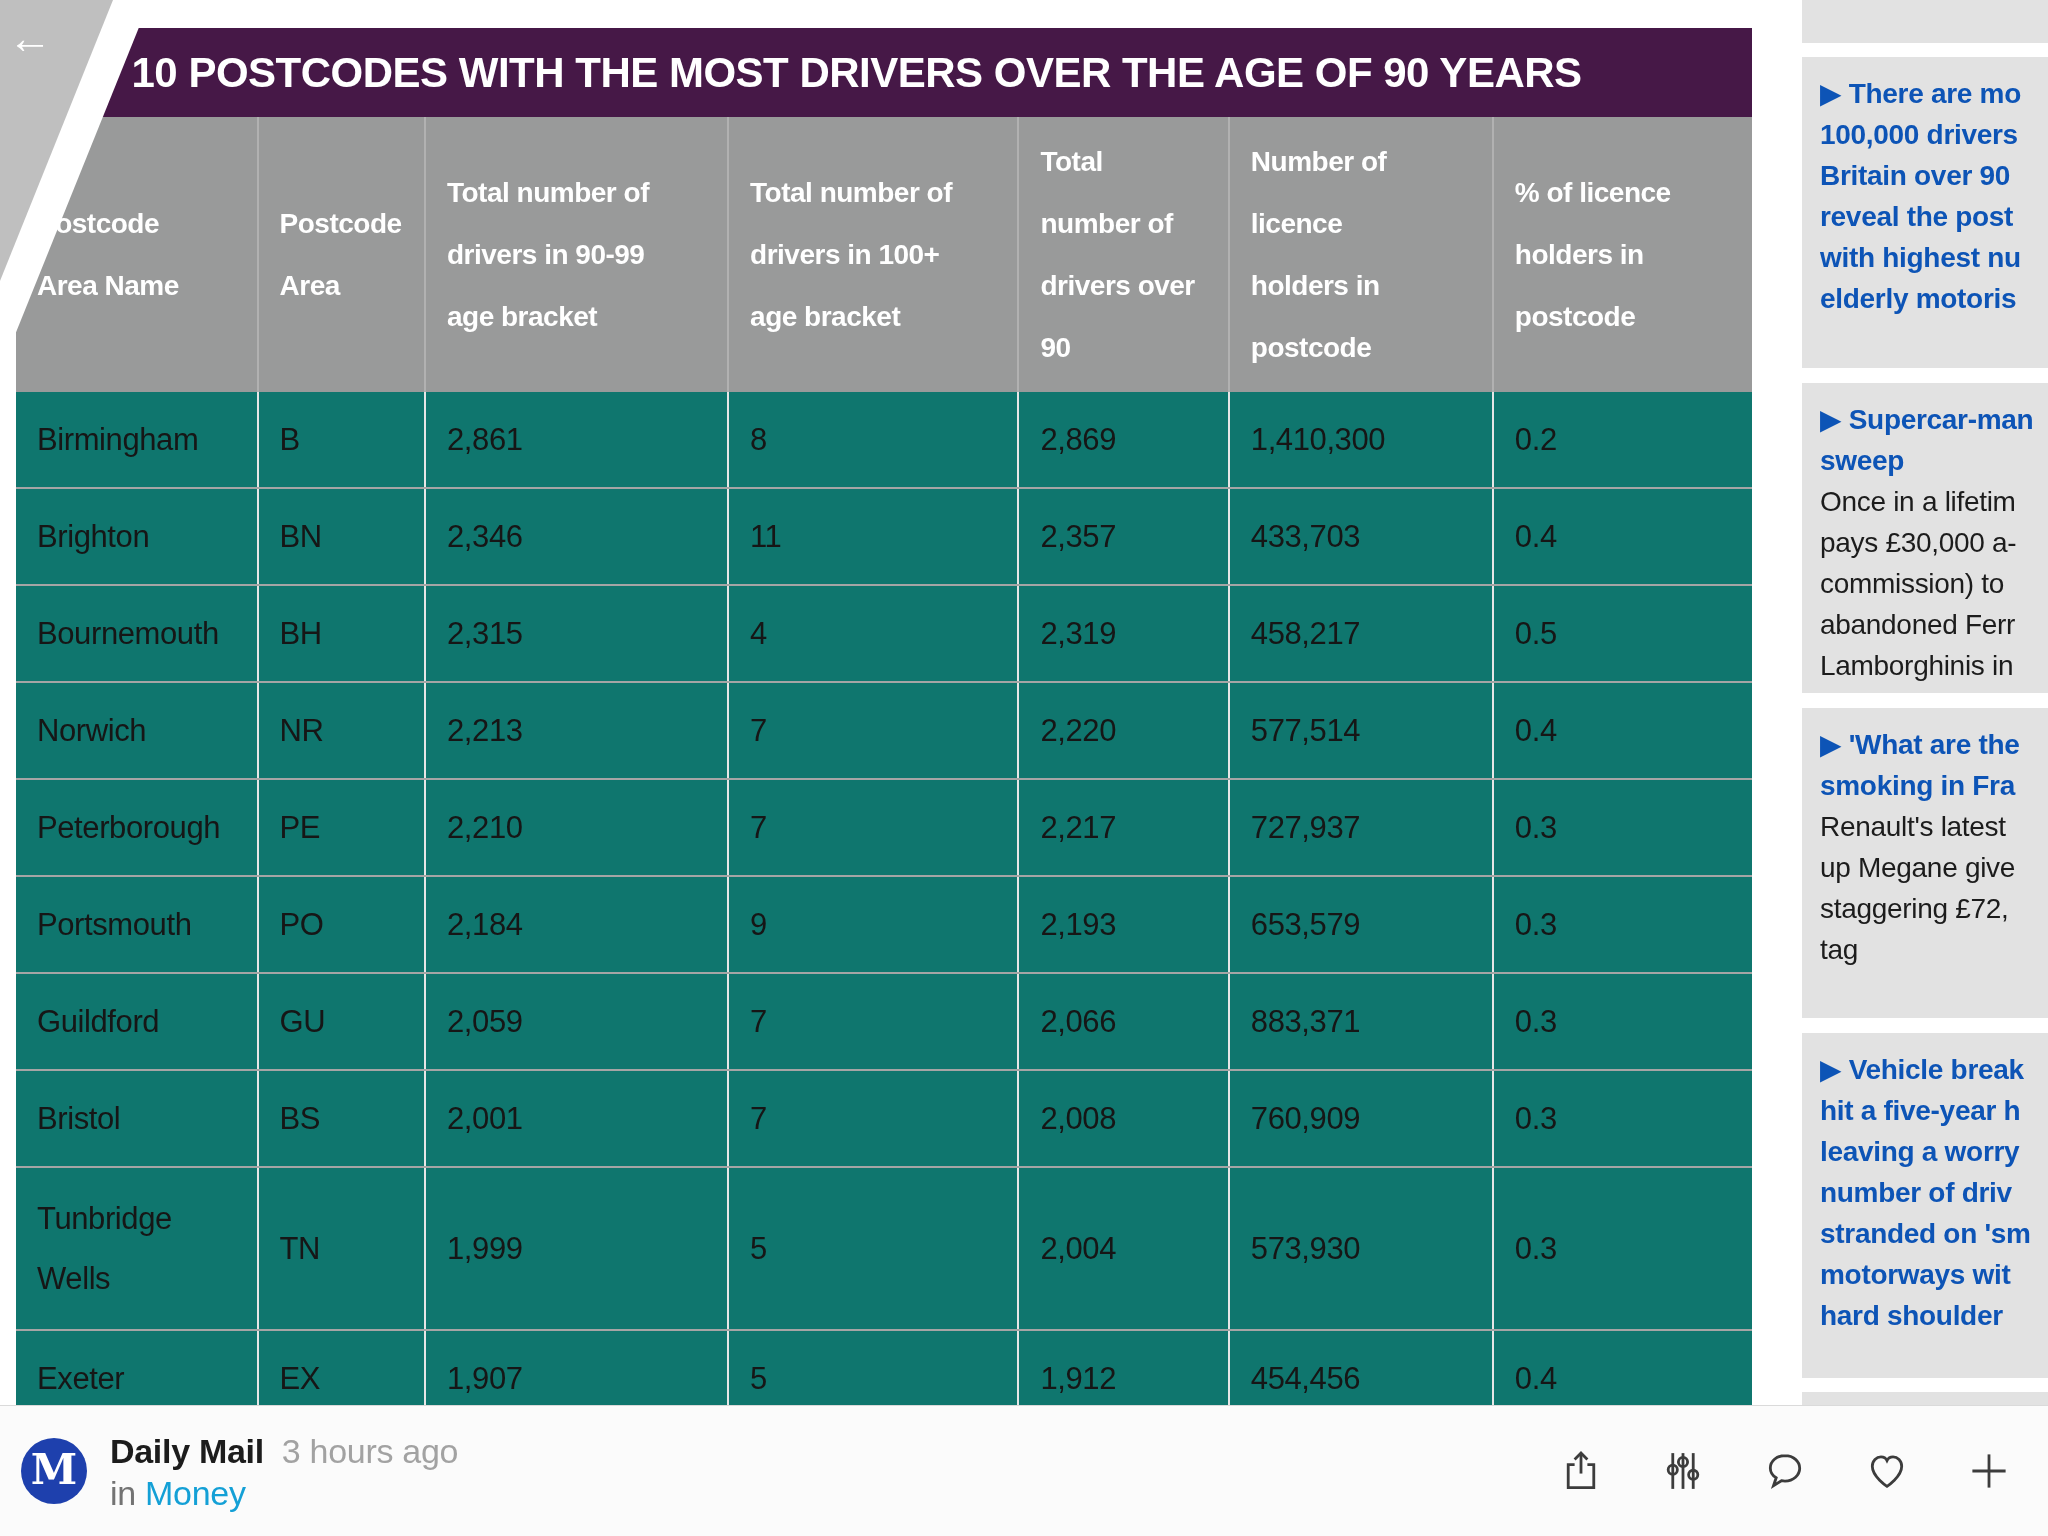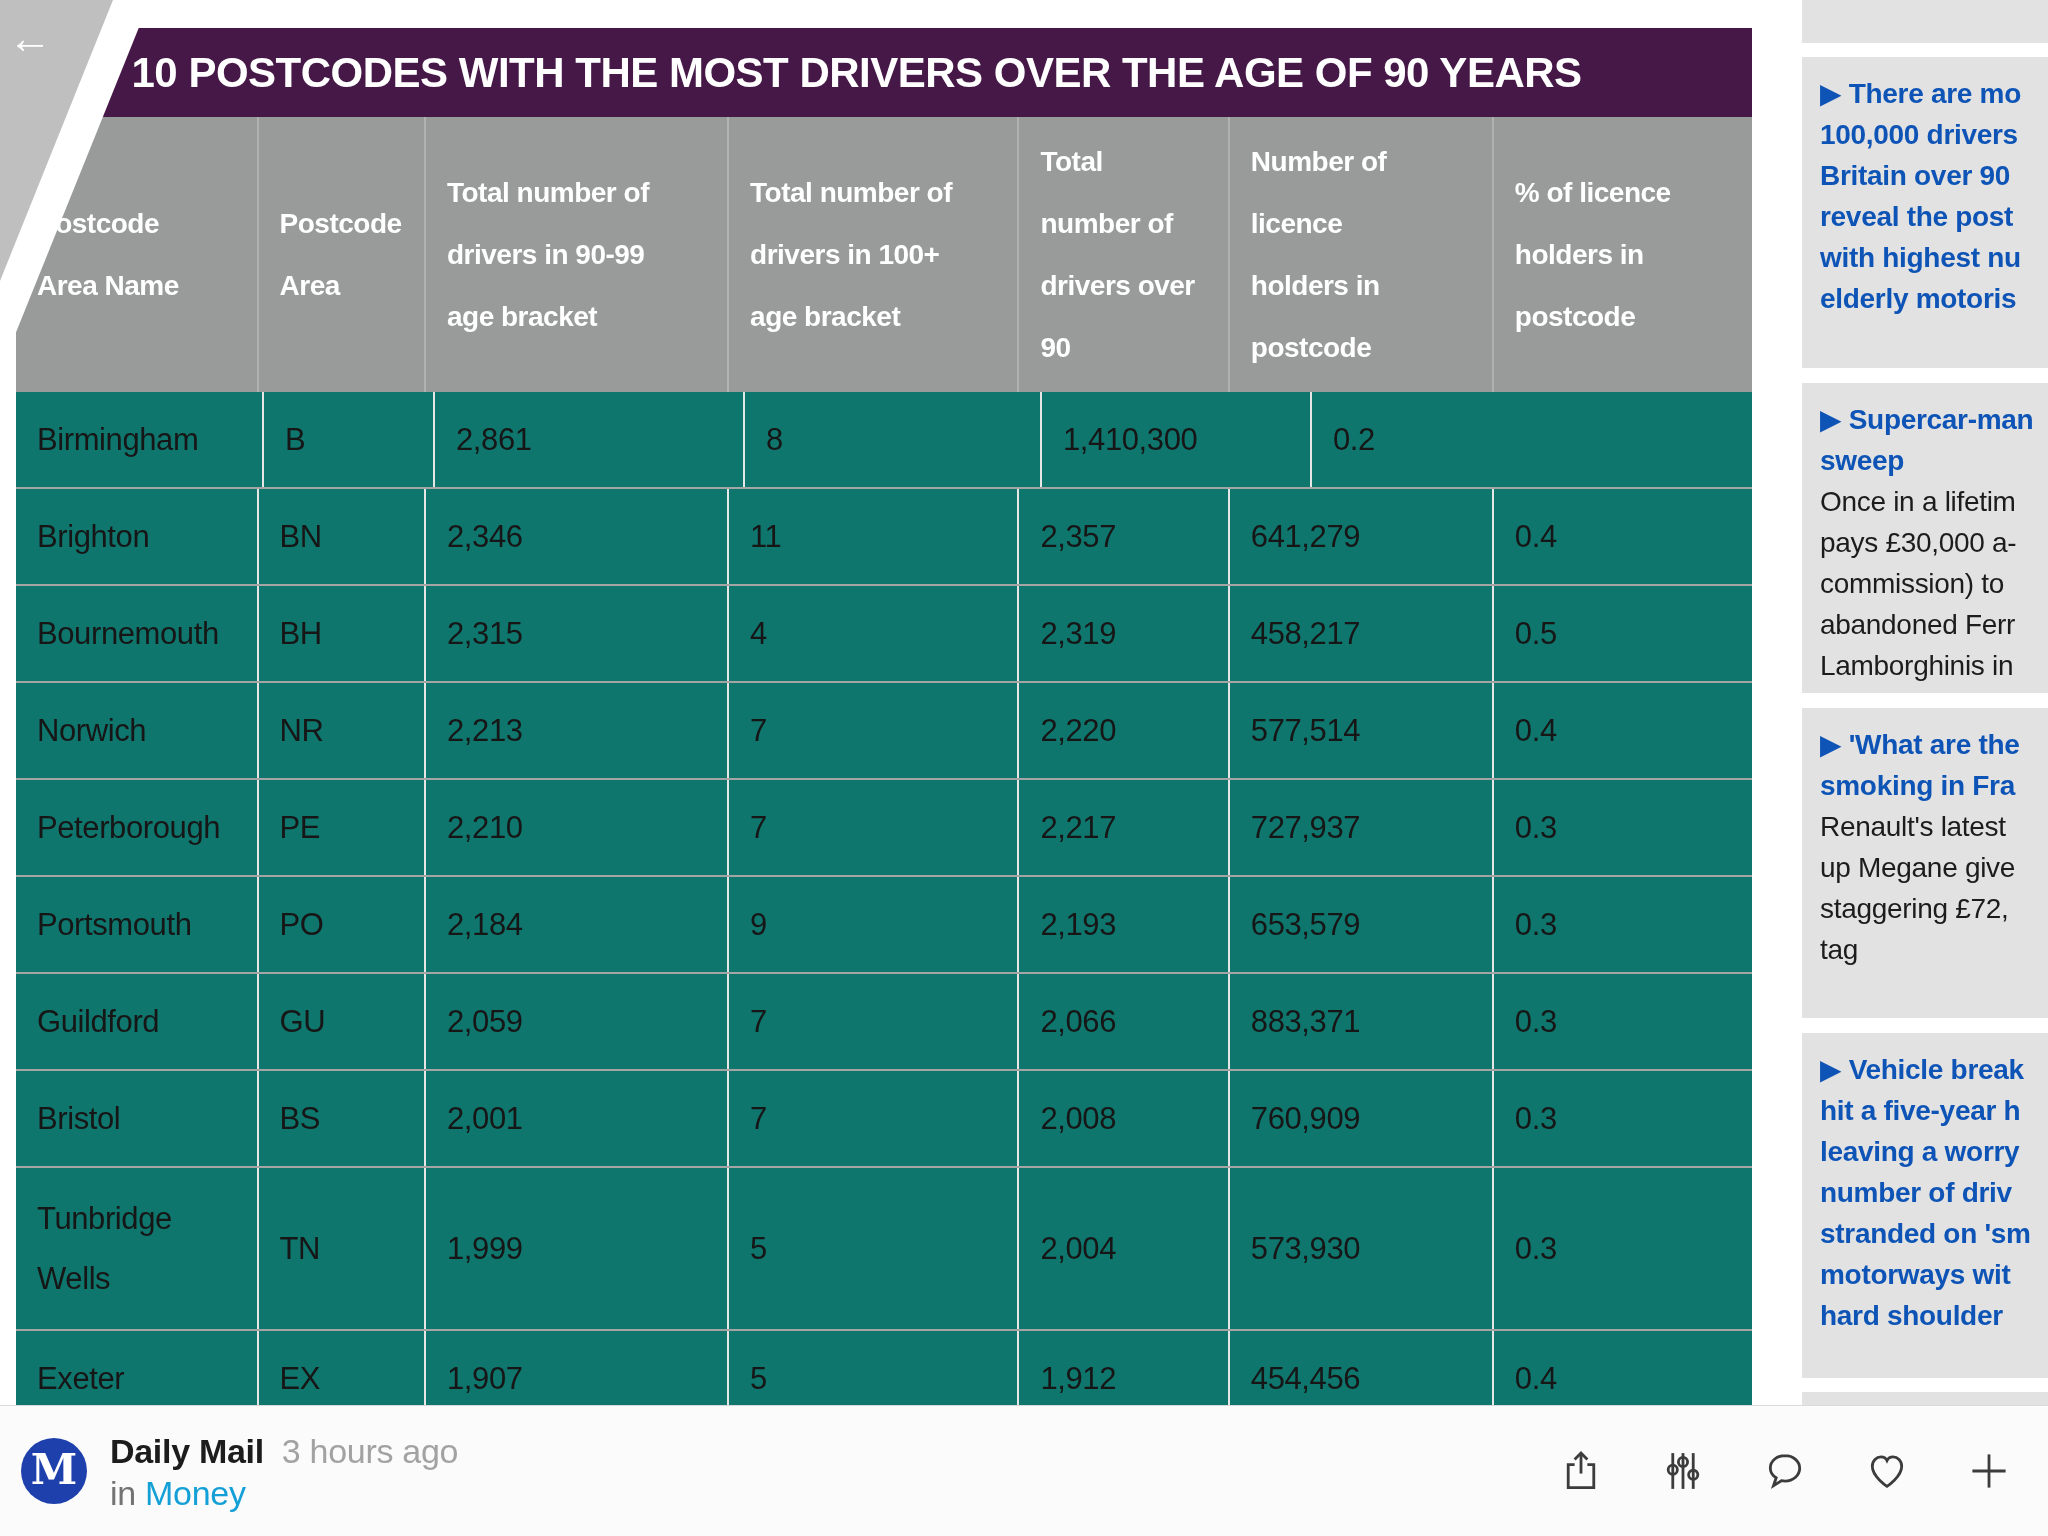--- a/index.html
+++ b/index.html
@@ -138,30 +138,31 @@
     <div class="t-cell c7">% of licence
 holders in
 postcode</div>
   </div>
   <div class="t-body">
     <div class="t-row r-std">
       <div class="t-cell c1">Birmingham</div>
       <div class="t-cell c2">B</div>
       <div class="t-cell c3">2,861</div>
       <div class="t-cell c4">8</div>
+      <div class="t-cell c5">2,869</div>
       <div class="t-cell c6">1,410,300</div>
       <div class="t-cell c7">0.2</div>
     </div>
     <div class="t-row r-std">
       <div class="t-cell c1">Brighton</div>
       <div class="t-cell c2">BN</div>
       <div class="t-cell c3">2,346</div>
       <div class="t-cell c4">11</div>
       <div class="t-cell c5">2,357</div>
-      <div class="t-cell c6">641,279</div>
+      <div class="t-cell c6">433,703</div>
       <div class="t-cell c7">0.4</div>
     </div>
     <div class="t-row r-std">
       <div class="t-cell c1">Bournemouth</div>
       <div class="t-cell c2">BH</div>
       <div class="t-cell c3">2,315</div>
       <div class="t-cell c4">4</div>
       <div class="t-cell c5">2,319</div>
       <div class="t-cell c6">458,217</div>
       <div class="t-cell c7">0.5</div>

